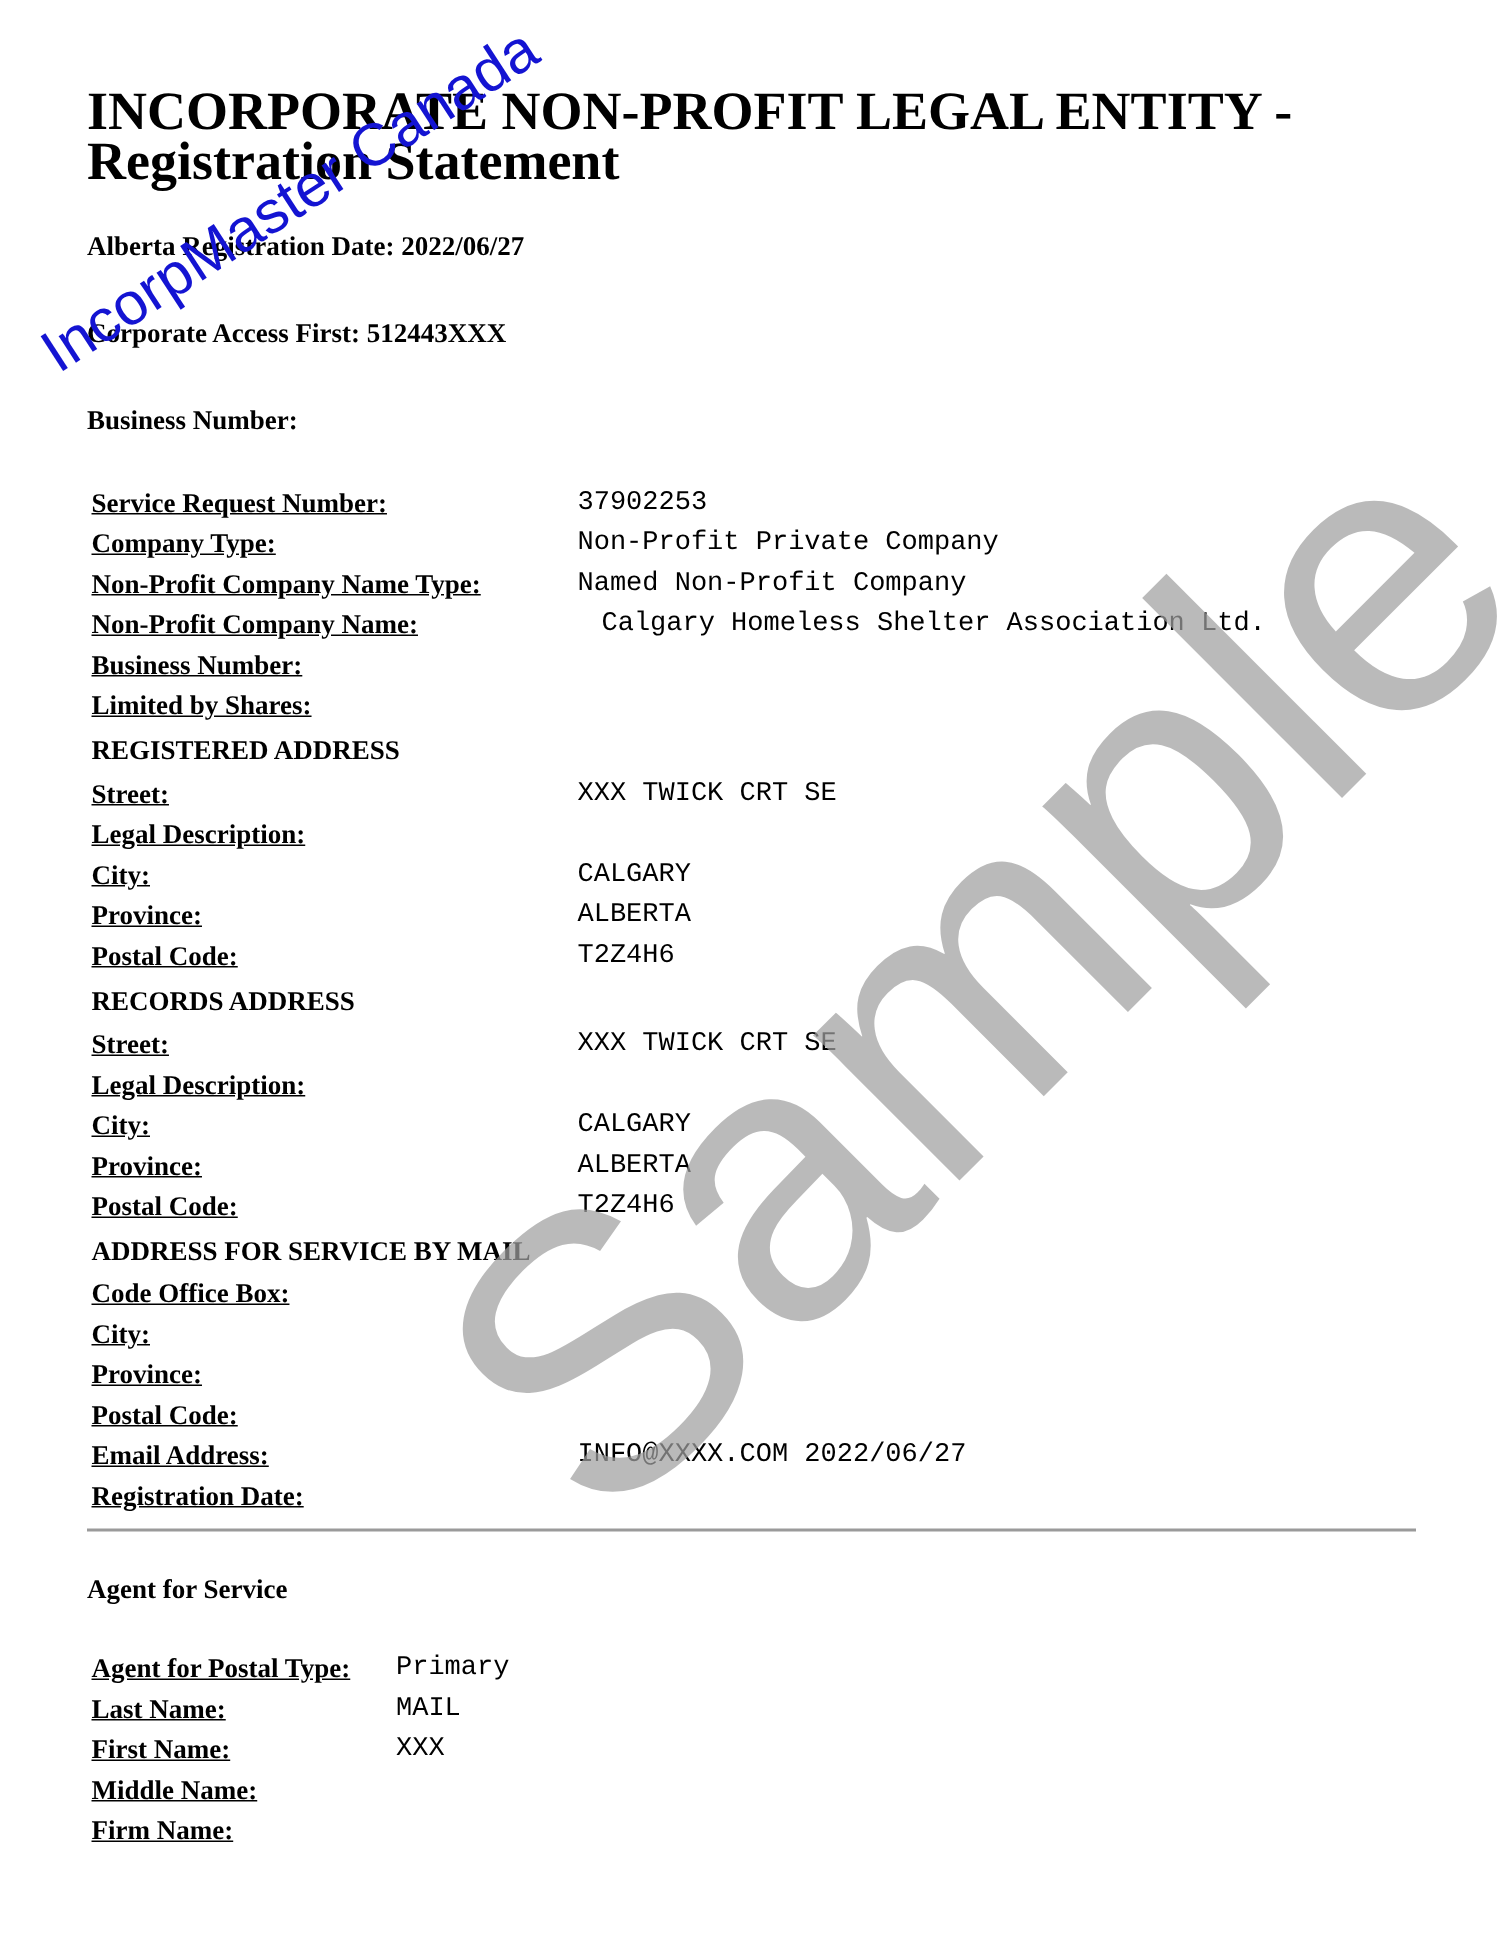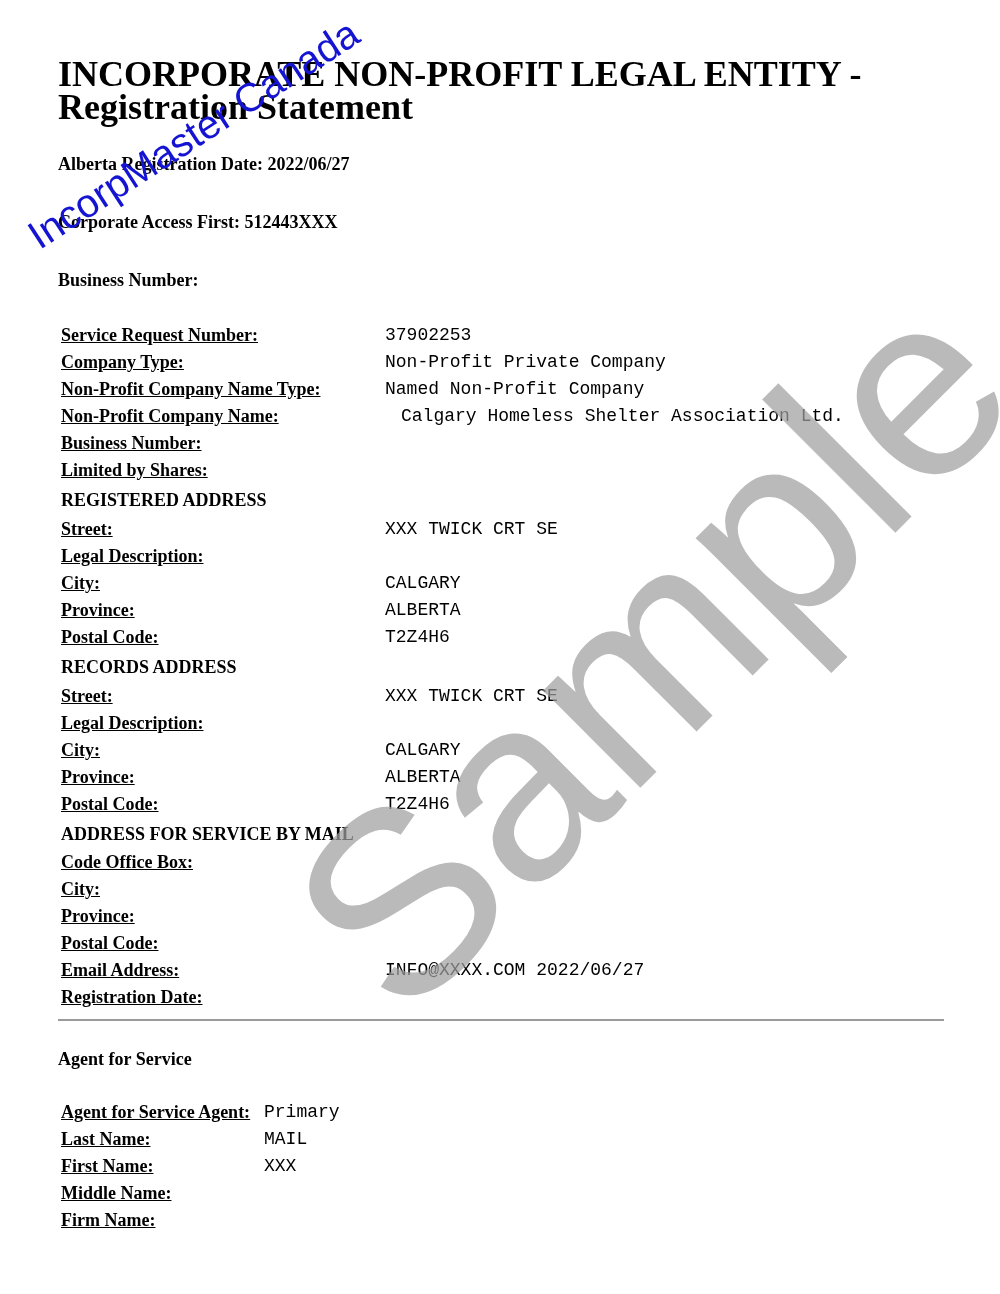--- a/index.html
+++ b/index.html
@@ -123,21 +123,21 @@
   <div class="row" style="top:957px">
       <span class="lbl">Email Address:</span>
       <span class="val" style="left:324px">INFO@XXXX.COM 2022/06/27</span>
     </div>
   <div class="row" style="top:984px">
       <span class="lbl">Registration Date:</span>
       <span class="val" style="left:324px"></span>
     </div>
 
   <div class="row" style="top:1099px">
-      <span class="lbl">Agent for Service Agent:</span>
+      <span class="lbl">Agent for Postal Type:</span>
       <span class="val" style="left:203px">Primary</span>
     </div>
   <div class="row" style="top:1126px">
       <span class="lbl">Last Name:</span>
       <span class="val" style="left:203px">MAIL</span>
     </div>
   <div class="row" style="top:1153px">
       <span class="lbl">First Name:</span>
       <span class="val" style="left:203px">XXX</span>
     </div>

